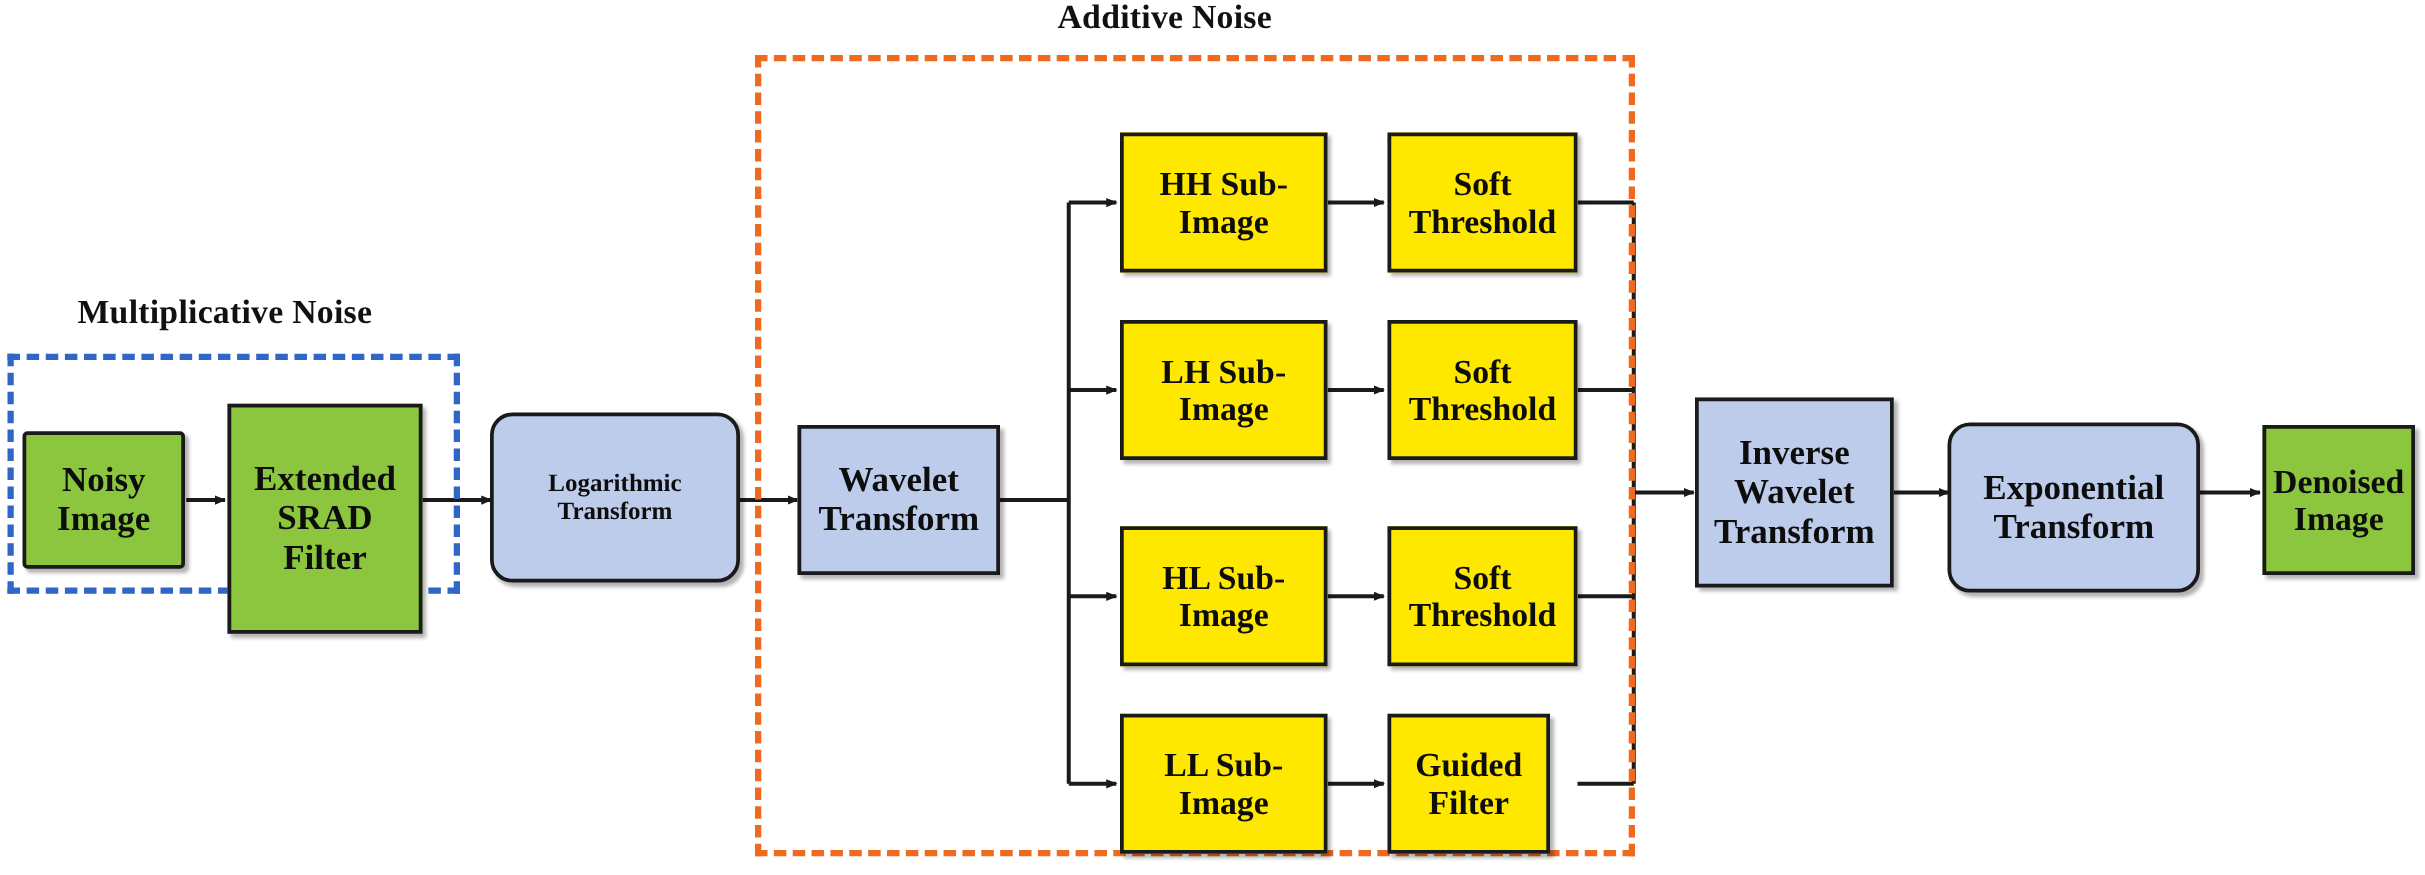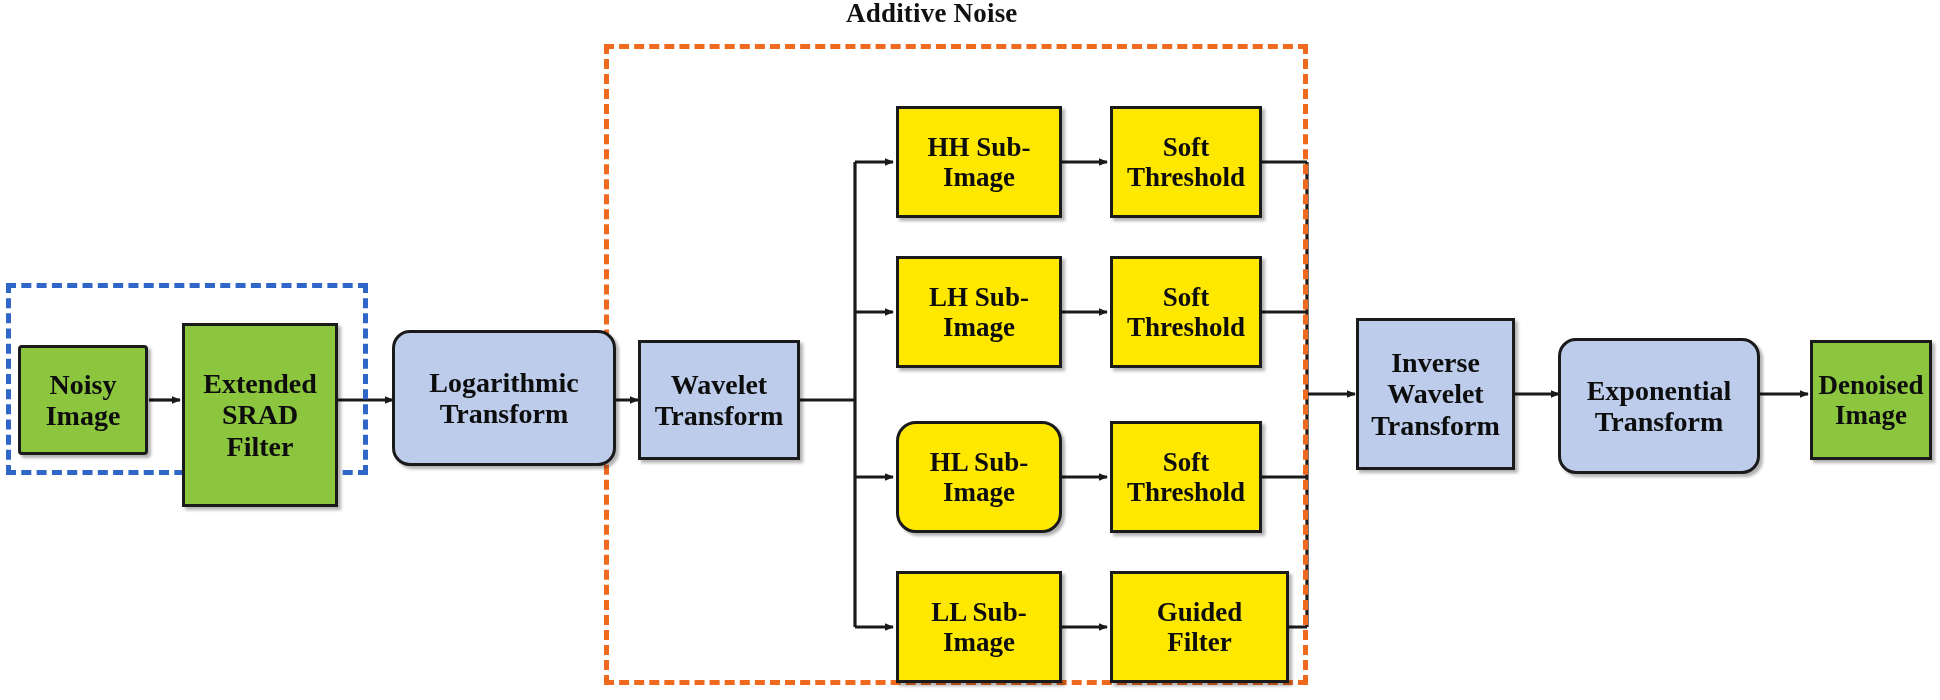--- a/index.html
+++ b/index.html
@@ -104,63 +104,64 @@
       <line x1="1262" y1="627" x2="1307" y2="627"></line>
       <line x1="1307" y1="162" x2="1307" y2="627"></line>
       <line x1="1307" y1="394" x2="1355" y2="394" marker-end="url(#ah)"></line>
 
       <line x1="1513" y1="394" x2="1559" y2="394" marker-end="url(#ah)"></line>
       <line x1="1760" y1="394" x2="1808" y2="394" marker-end="url(#ah)"></line>
     </g>
   </svg>
 
   <div class="group-frame multiplicative" style="left:6px; top:283px; width:362px; height:192px;"></div>
+  <div class="group-label" style="left:62px; top:234px; font-size:27px;">Multiplicative Noise</div>
 
   <div class="group-frame additive" style="left:604px; top:44px; width:704px; height:641px;"></div>
   <div class="group-label" style="left:846px; top:-2px; font-size:27px;">Additive Noise</div>
 
   <div class="node green rounded" style="left:18px; top:345px; width:130px; height:110px; font-size:28px; border-radius:4px;">
     <span class="label">Noisy<br>Image</span>
   </div>
 
   <div class="node green" style="left:182px; top:323px; width:156px; height:184px; font-size:28px;">
     <span class="label">Extended<br>SRAD<br>Filter</span>
   </div>
 
-  <div class="node blue rounded" style="left:392px; top:330px; width:224px; height:136px; font-size:28px;">
+  <div class="node blue rounded" style="left:392px; top:330px; width:200px; height:136px; font-size:20px;">
     <span class="label">Logarithmic<br>Transform</span>
   </div>
 
   <div class="node blue" style="left:638px; top:340px; width:162px; height:120px; font-size:28px;">
     <span class="label">Wavelet<br>Transform</span>
   </div>
 
   <div class="node yellow" style="left:896px; top:106px; width:166px; height:112px; font-size:27px;">
     <span class="label">HH Sub-<br>Image</span>
   </div>
   <div class="node yellow" style="left:896px; top:256px; width:166px; height:112px; font-size:27px;">
     <span class="label">LH Sub-<br>Image</span>
   </div>
-  <div class="node yellow" style="left:896px; top:421px; width:166px; height:112px; font-size:27px;border-radius:20px;">
+  <div class="node yellow" style="left:896px; top:421px; width:166px; height:112px; font-size:27px;">
     <span class="label">HL Sub-<br>Image</span>
   </div>
   <div class="node yellow" style="left:896px; top:571px; width:166px; height:112px; font-size:27px;">
     <span class="label">LL Sub-<br>Image</span>
   </div>
 
   <div class="node yellow" style="left:1110px; top:106px; width:152px; height:112px; font-size:27px;">
     <span class="label">Soft<br>Threshold</span>
   </div>
   <div class="node yellow" style="left:1110px; top:256px; width:152px; height:112px; font-size:27px;">
     <span class="label">Soft<br>Threshold</span>
   </div>
   <div class="node yellow" style="left:1110px; top:421px; width:152px; height:112px; font-size:27px;">
     <span class="label">Soft<br>Threshold</span>
   </div>
-  <div class="node yellow" style="left:1110px; top:571px; width:179px; height:112px; font-size:27px;">
+  <div class="node yellow" style="left:1110px; top:571px; width:130px; height:112px; font-size:27px;">
     <span class="label">Guided<br>Filter</span>
   </div>
 
   <div class="node blue" style="left:1356px; top:318px; width:159px; height:152px; font-size:28px;">
     <span class="label">Inverse<br>Wavelet<br>Transform</span>
   </div>
 
   <div class="node blue rounded" style="left:1558px; top:326px; width:202px; height:136px; font-size:28px;margin-top:12px;">
     <span class="label">Exponential<br>Transform</span>
   </div>

